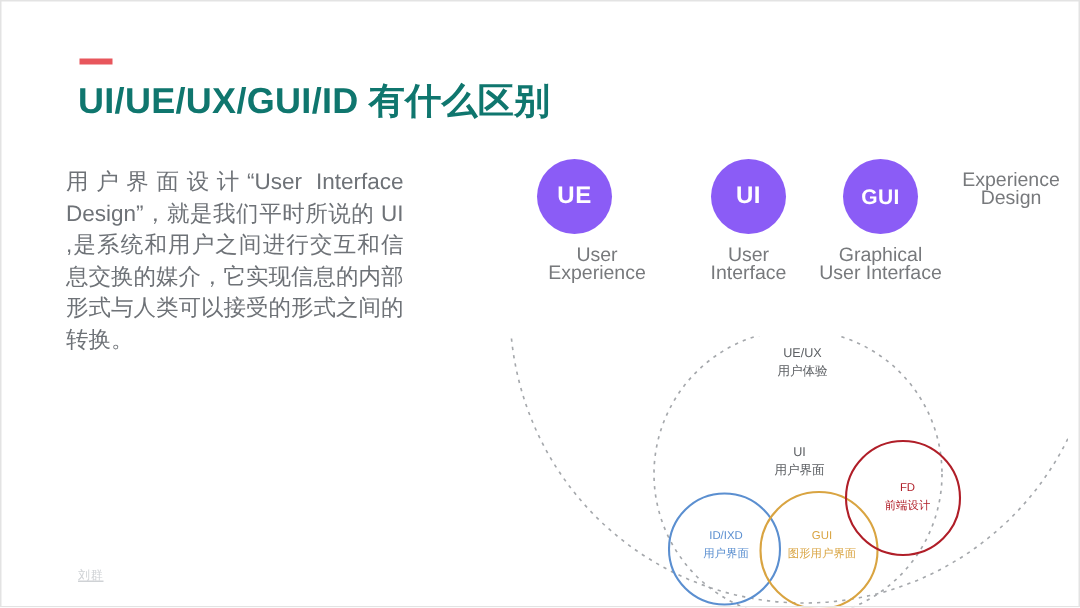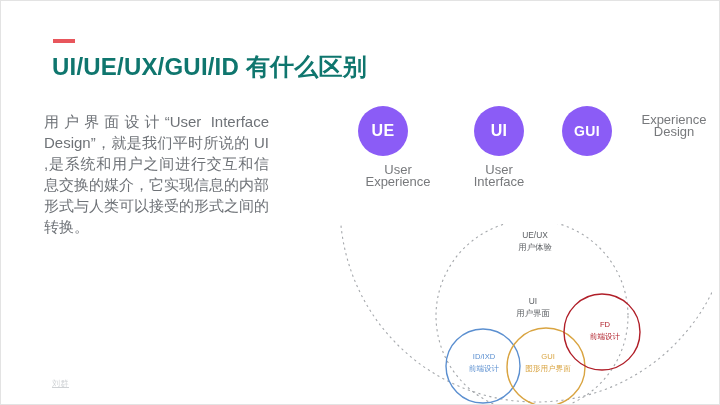--- a/index.html
+++ b/index.html
@@ -183,20 +183,22 @@
           <div class="badge-circle" style="left:12px;">UI</div>
         </div>
         <div class="badge-caption">User
 Interface</div>
       </div>
 
       <div class="badge-group" style="left:193px; width:92px;">
         <div class="badge-circles">
           <div class="badge-circle gui-size" style="left:21px;">GUI</div>
         </div>
+        <div class="badge-caption">Graphical
+User Interface</div>
       </div>
 
       <div class="badge-group" style="left:288px; width:76px;">
         <div class="badge-caption">Experience
 Design</div>
       </div>
 
     </div>
 
     <div id="venn">
@@ -214,21 +216,21 @@
         <circle cx="262" cy="108" r="38" fill="none" stroke="#b01e28" stroke-width="1.4"></circle>
       </svg>
 
       <div class="venn-label" id="label-ueux">UE/UX
 用户体验</div>
 
       <div class="venn-label" id="label-ui">UI
 用户界面</div>
 
       <div class="venn-label" id="label-idixd">ID/IXD
-前端设计</div>
+用户界面</div>
 
       <div class="venn-label" id="label-gui">GUI
 图形用户界面</div>
 
       <div class="venn-label" id="label-fd">FD
 前端设计</div>
 
     </div>
 
   </div>

